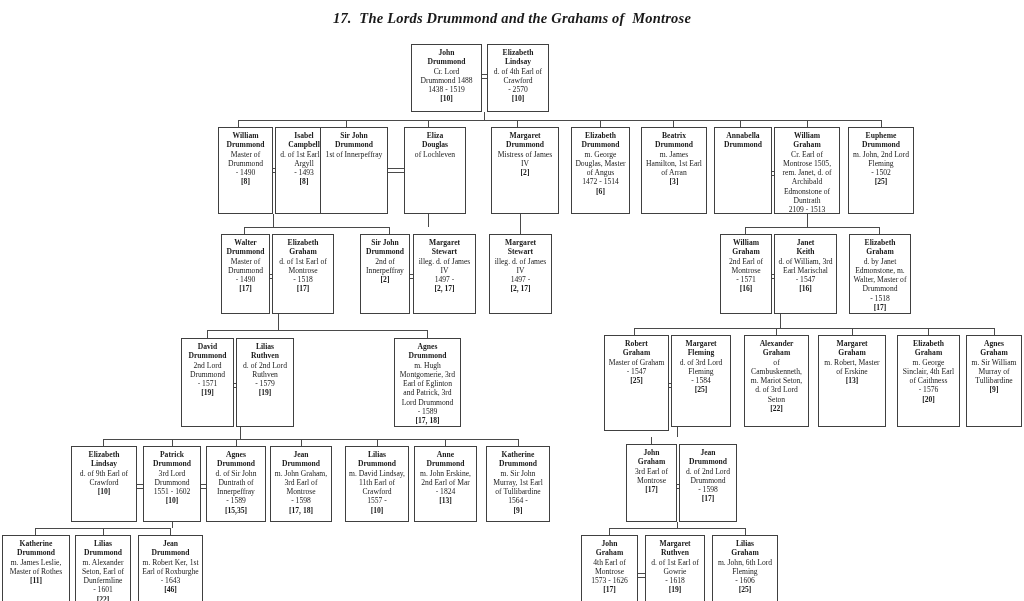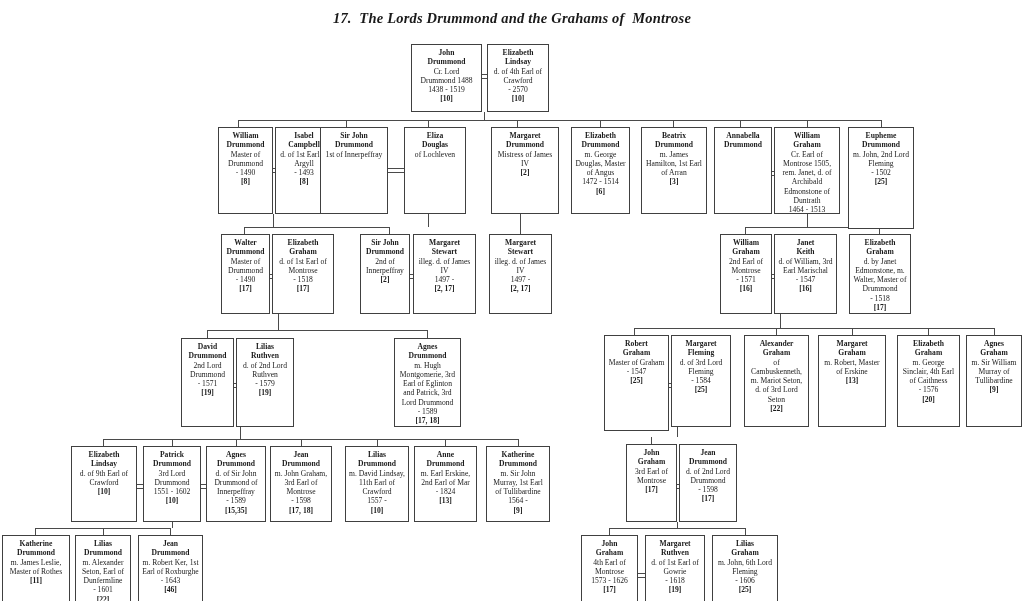--- a/index.html
+++ b/index.html
@@ -231,23 +231,23 @@
       </div>
       <div class="node" style="left: 774px; top: 119px; width: 66px; height: 87px;">
         <span class="ln b">William</span>
         <span class="ln b">Graham</span>
         <span class="ln">Cr. Earl of</span>
         <span class="ln">Montrose 1505,</span>
         <span class="ln">rem. Janet, d. of</span>
         <span class="ln">Archibald</span>
         <span class="ln">Edmonstone of</span>
         <span class="ln">Duntrath</span>
-        <span class="ln">1464 - 1513</span>
-      </div>
-      <div class="node" style="left: 848px; top: 119px; width: 66px; height: 102px;">
+        <span class="ln">2109 - 1513</span>
+      </div>
+      <div class="node" style="left: 848px; top: 119px; width: 66px; height: 87px;">
         <span class="ln b">Eupheme</span>
         <span class="ln b">Drummond</span>
         <span class="ln">m. John, 2nd Lord</span>
         <span class="ln">Fleming</span>
         <span class="ln">- 1502</span>
         <span class="ln b">[25]</span>
       </div>
       <div class="node" style="left: 221px; top: 226px; width: 49px; height: 80px;">
         <span class="ln b">Walter</span>
         <span class="ln b">Drummond</span>
@@ -401,21 +401,21 @@
         <span class="ln b">Drummond</span>
         <span class="ln">3rd Lord</span>
         <span class="ln">Drummond</span>
         <span class="ln">1551 - 1602</span>
         <span class="ln b">[10]</span>
       </div>
       <div class="node" style="left: 206px; top: 438px; width: 60px; height: 76px;">
         <span class="ln b">Agnes</span>
         <span class="ln b">Drummond</span>
         <span class="ln">d. of Sir John</span>
-        <span class="ln">Drummond of</span>
+        <span class="ln">Duntrath of</span>
         <span class="ln">Innerpeffray</span>
         <span class="ln">- 1589</span>
         <span class="ln b">[15,35]</span>
       </div>
       <div class="node" style="left: 270px; top: 438px; width: 62px; height: 76px;">
         <span class="ln b">Jean</span>
         <span class="ln b">Drummond</span>
         <span class="ln">m. John Graham,</span>
         <span class="ln">3rd Earl of</span>
         <span class="ln">Montrose</span>
@@ -427,21 +427,21 @@
         <span class="ln b">Drummond</span>
         <span class="ln">m. David Lindsay,</span>
         <span class="ln">11th Earl of</span>
         <span class="ln">Crawford</span>
         <span class="ln">1557 -</span>
         <span class="ln b">[10]</span>
       </div>
       <div class="node" style="left: 414px; top: 438px; width: 63px; height: 76px; font-family: Liberation Serif, serif;">
         <span class="ln b">Anne</span>
         <span class="ln b">Drummond</span>
-        <span class="ln">m. Earl Erskine,</span>
+        <span class="ln">m. John Erskine,</span>
         <span class="ln">2nd Earl of Mar</span>
         <span class="ln">- 1824</span>
         <span class="ln b">[13]</span>
       </div>
       <div class="node" style="left: 486px; top: 438px; width: 64px; height: 76px;">
         <span class="ln b">Katherine</span>
         <span class="ln b">Drummond</span>
         <span class="ln">m. Sir John</span>
         <span class="ln">Murray, 1st Earl</span>
         <span class="ln">of Tullibardine</span>

